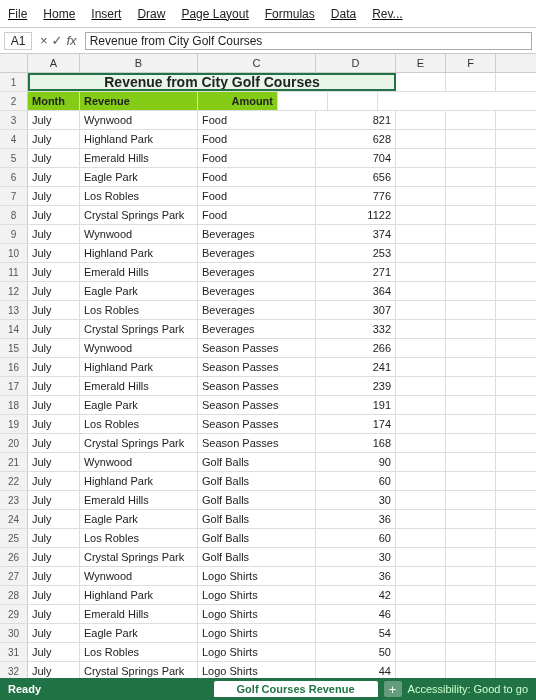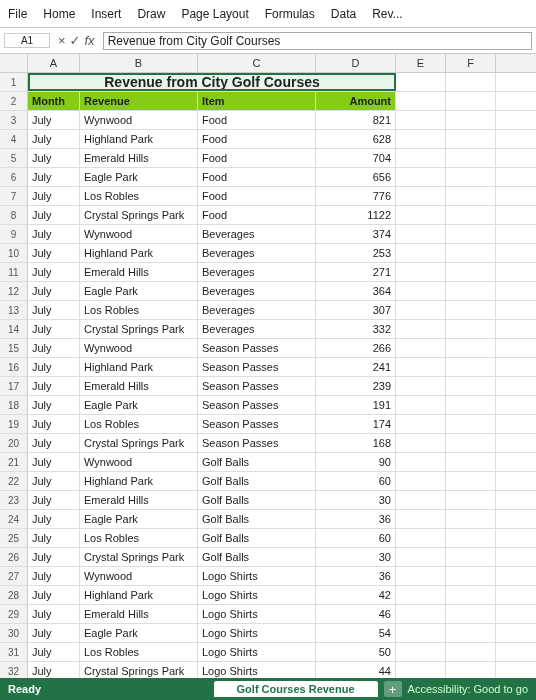--- a/index.html
+++ b/index.html
@@ -14,40 +14,41 @@
 
     
     .menu-bar {
       background: #fff;
       border-bottom: 1px solid #ccc;
       display: flex;
       align-items: center;
       padding: 2px 8px;
       height: 28px;
       gap: 16px;
+      text-decoration: underline;
     }
     .menu-item {
       font-size: 12px;
       color: #222;
       cursor: pointer;
     }
 
     
     .formula-bar {
       background: #fff;
       border-bottom: 1px solid #ccc;
       display: flex;
       align-items: center;
       height: 26px;
       padding: 0 4px;
       gap: 4px;
     }
     .cell-ref {
-      width: 46px;
-      font-size: 10px;
+      width: 28px;
+      font-size: 12px;
       border: 1px solid #ccc;
       padding: 1px 4px;
       text-align: center;
       color: #222;
     }
     .formula-icons {
       display: flex;
       align-items: center;
       gap: 4px;
       color: #555;
@@ -243,21 +244,20 @@
     <div class="row-num">1</div>
     <div class="cell cell-abcd cell-title selected-cell" style="width:368px;min-width:368px;border:1px solid #555;font-size:14px;font-weight:bold;justify-content:center;">Revenue from City Golf Courses</div>
     <div class="cell cell-e"></div>
     <div class="cell cell-f"></div>
   </div>
 
   <div class="grid-row">
     <div class="row-num">2</div>
     <div class="cell cell-a cell-header">Month</div>
     <div class="cell cell-b cell-header">Revenue</div>
-    <div class="cell cell-c cell-header">Item</div>
     <div class="cell cell-d cell-header" style="justify-content:flex-end;">Amount</div>
     <div class="cell cell-e"></div>
     <div class="cell cell-f"></div>
   </div>
 
   <div id="data-rows">
       <div class="grid-row">
     <div class="row-num">3</div>
     <div class="cell cell-a">July</div>
     <div class="cell cell-b">Wynwood</div>

